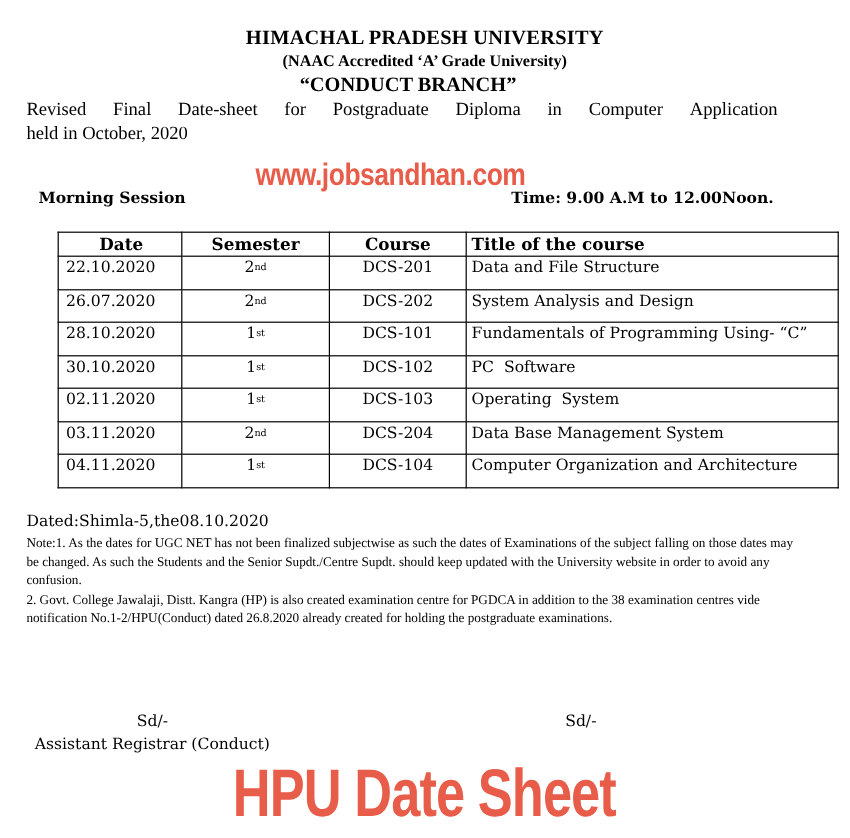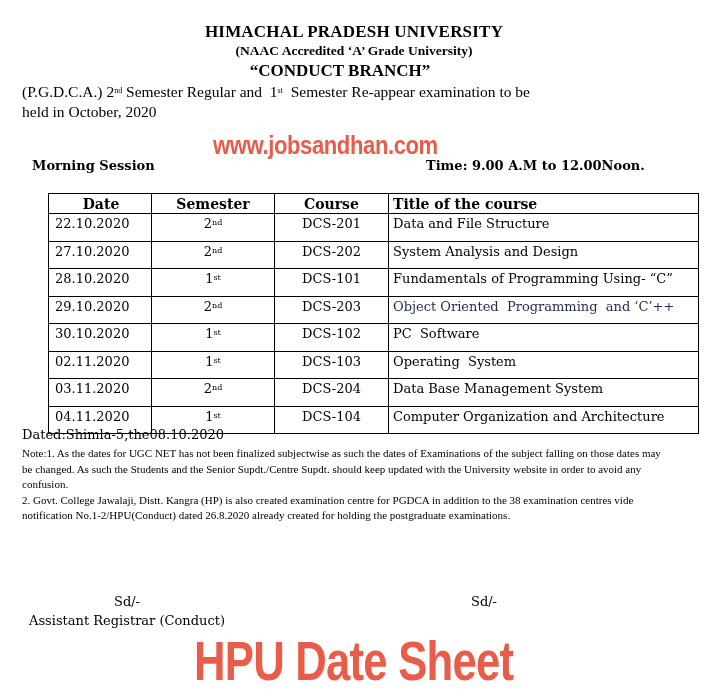--- a/index.html
+++ b/index.html
@@ -45,21 +45,31 @@
   .banner span { display: inline-block; transform: scaleX(0.78); transform-origin: center top; }
 </style>
 </head>
 <body>
 
 <div class="abs uni-title">HIMACHAL PRADESH UNIVERSITY</div>
 <div class="abs naac">(NAAC Accredited ‘A’ Grade University)</div>
 <div class="abs branch">“CONDUCT BRANCH”</div>
 
 <div class="abs intro">
-  <span class="line" style="white-space:pre;"><span>(P.G.D.C.A.) 2</span><sup>nd</sup><span> Semester Regular and  1</span><sup>st</sup><span>  Semester Re-appear examination to be</span></span>
+  <span class="line justify">
+    <span>Revised</span>
+    <span>Final</span>
+    <span>Date-sheet</span>
+    <span>for</span>
+    <span>Postgraduate</span>
+    <span>Diploma</span>
+    <span>in</span>
+    <span>Computer</span>
+    <span>Application</span>
+  </span>
   <span class="line">held in October, 2020</span>
 </div>
 
 <div class="abs watermark">www.jobsandhan.com</div>
 
 <div class="abs session">Morning Session</div>
 <div class="abs time">Time: 9.00 A.M to 12.00Noon.</div>
 
 <table class="ds">
   <thead>
@@ -71,36 +81,30 @@
     </tr>
   </thead>
   <tbody>
     <tr>
       <td class="c-date">22.10.2020</td>
       <td class="c-sem"><span>2</span><sup>nd</sup></td>
       <td class="c-course">DCS-201</td>
       <td class="c-title">Data and File Structure</td>
     </tr>
     <tr>
-      <td class="c-date">27.10.2020</td>
+      <td class="c-date">26.07.2020</td>
       <td class="c-sem"><span>2</span><sup>nd</sup></td>
       <td class="c-course">DCS-202</td>
       <td class="c-title">System Analysis and Design</td>
     </tr>
     <tr>
       <td class="c-date">28.10.2020</td>
       <td class="c-sem"><span>1</span><sup>st</sup></td>
       <td class="c-course">DCS-101</td>
       <td class="c-title">Fundamentals of Programming Using- “C”</td>
-    </tr>
-    <tr>
-      <td class="c-date">29.10.2020</td>
-      <td class="c-sem"><span>2</span><sup>nd</sup></td>
-      <td class="c-course">DCS-203</td>
-      <td class="c-title blueish" style="white-space:pre;">Object Oriented  Programming  and ‘C’++</td>
     </tr>
     <tr>
       <td class="c-date">30.10.2020</td>
       <td class="c-sem"><span>1</span><sup>st</sup></td>
       <td class="c-course">DCS-102</td>
       <td class="c-title" style="white-space:pre;">PC  Software</td>
     </tr>
     <tr>
       <td class="c-date">02.11.2020</td>
       <td class="c-sem"><span>1</span><sup>st</sup></td>

